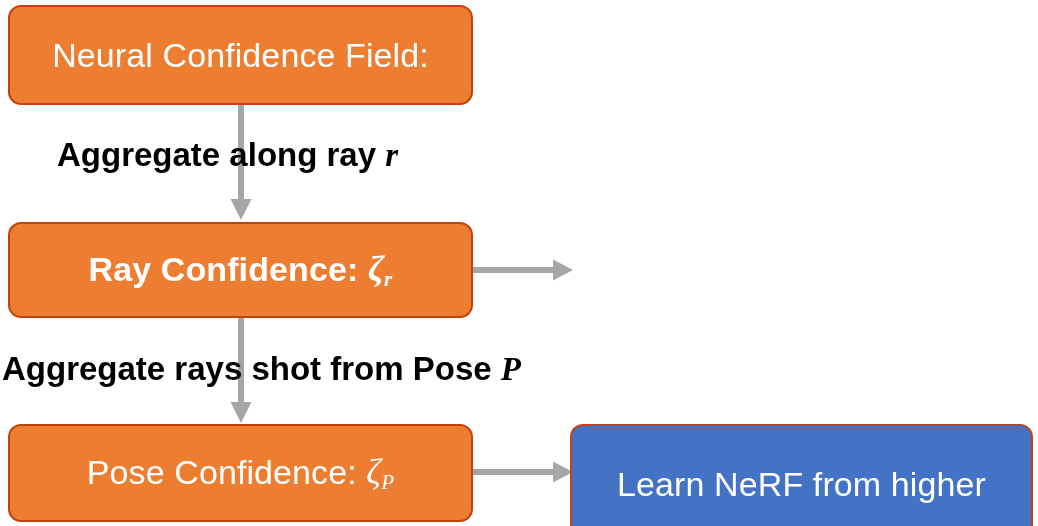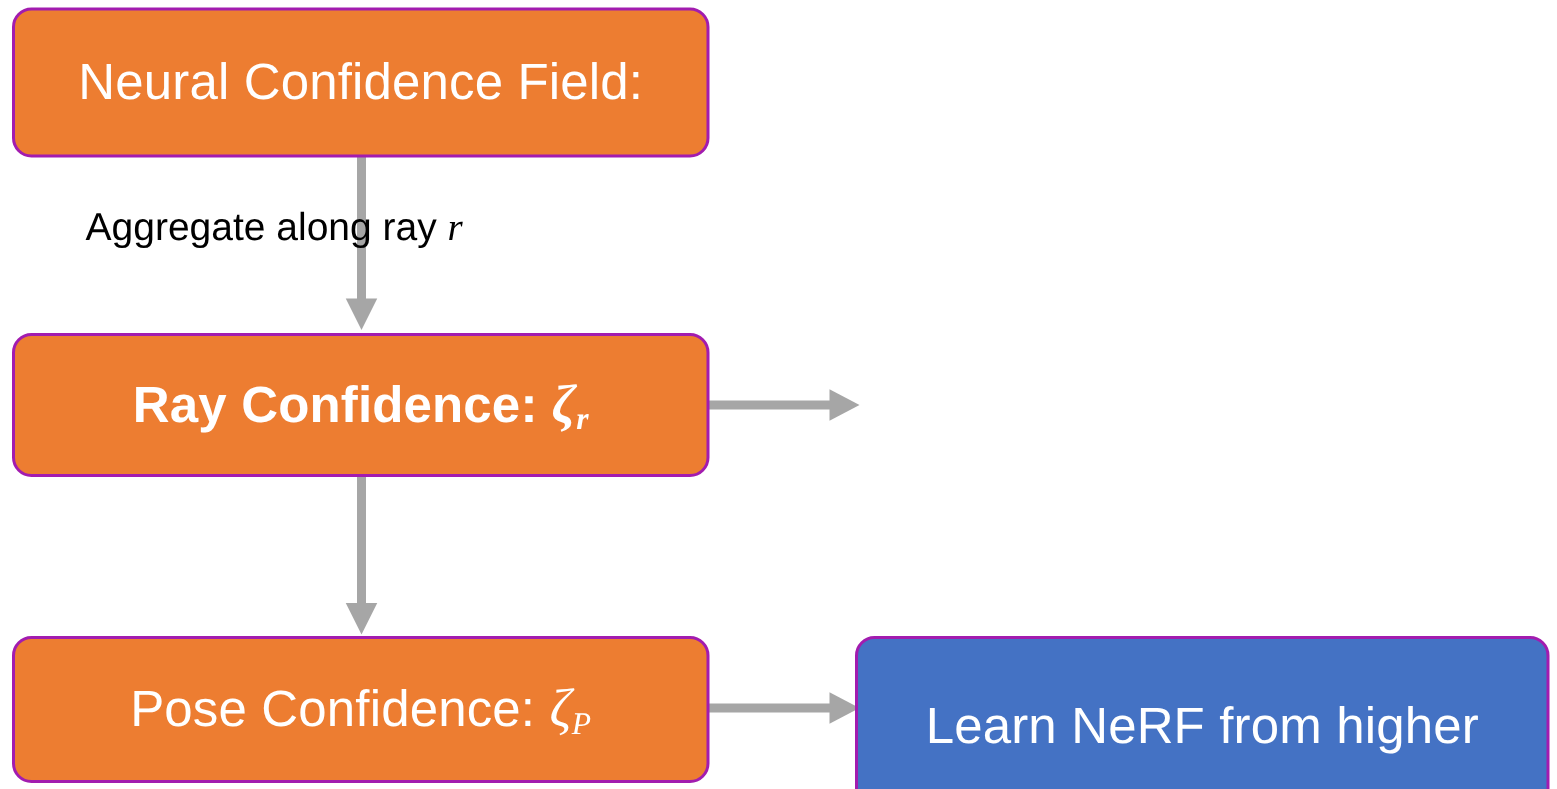--- a/index.html
+++ b/index.html
@@ -16,21 +16,21 @@
     width: 1038px;
     height: 526px;
     background: #ffffff;
     overflow: hidden;
   }
 
   
   .node {
     position: absolute;
     box-sizing: border-box;
-    border: 2px solid #a21caf;
+    border: 2px solid #c2410c;
     border-radius: 13px;
     display: flex;
     align-items: center;
     justify-content: center;
     text-align: center;
     color: #ffffff;
     font-size: 34px;
     line-height: 1.12;
     letter-spacing: 0.1px;
     padding: 2px 2px;
@@ -74,24 +74,25 @@
 
   #arrow-ncf-to-ray      { left: 229px; top: 101px; }
   #arrow-ray-to-pose     { left: 229px; top: 314px; }
   #arrow-ray-to-learn    { left: 470px; top: 258px; }
   #arrow-pose-to-learn   { left: 470px; top: 460px; }
 
   
   .edge-label {
     position: absolute;
     color: #000000;
-    font-size: 26px;
+    font-size: 33px;
     line-height: 1;
     white-space: nowrap;
     z-index: 4;
+    font-weight: bold;
   }
   #label-aggregate-ray  { left: 57px; top: 138px; }
   #label-aggregate-pose { left: 2px;  top: 352px; }
 </style>
 </head>
 <body>
 
 <div id="canvas">
 
   <div class="arrow" id="arrow-ncf-to-ray">
@@ -138,14 +139,15 @@
 
 
   <div class="node blue" id="node-learnnerf">
     <div class="node-text">
       <span>Learn NeRF from higher</span><br>
     </div>
   </div>
 
   <div class="edge-label" id="label-aggregate-ray"><span>Aggregate along ray </span><span class="mi">r</span></div>
 
+  <div class="edge-label" id="label-aggregate-pose"><span>Aggregate rays shot from Pose </span><span class="mi">P</span></div>
 
 </div>
 
 </body></html>

